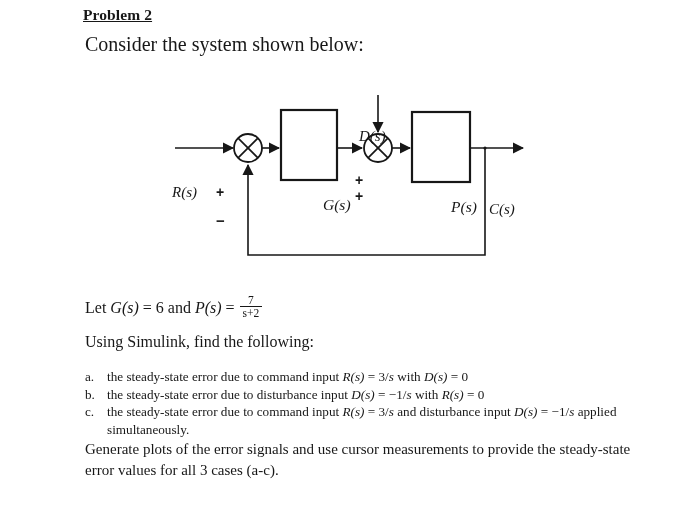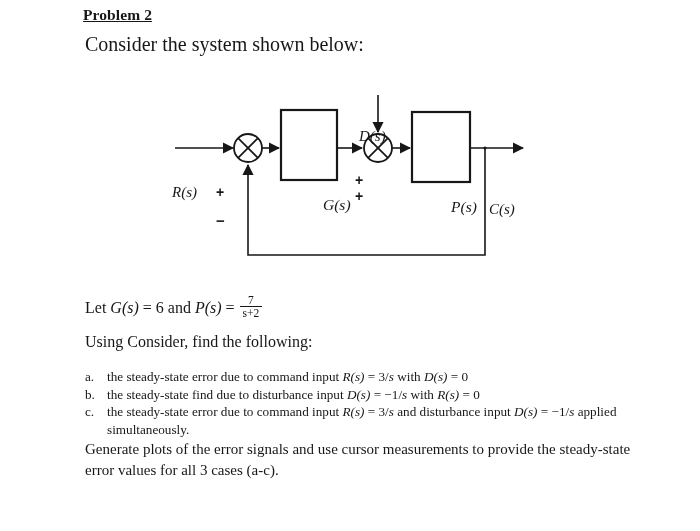--- a/index.html
+++ b/index.html
@@ -207,30 +207,30 @@
 
     <div class="sign sign-plus-d1">+</div>
 
     <div class="sign sign-plus-d2">+</div>
   </div>
 
   <div class="let-line">
     <span>Let </span><span class="it">G</span><span class="it">(s)</span><span> = 6 and </span><span class="it">P</span><span class="it">(s)</span><span> = </span><span class="frac"><span class="num">7</span><span class="den">s+2</span></span>
   </div>
 
-  <div class="simulink-line">Using Consider, find the following:</div>
+  <div class="simulink-line">Using Simulink, find the following:</div>
 
   <div class="req-list">
     <div class="req-item">
       <span class="marker">a.</span>
       <span class="rich"><span>the steady-state error due to command input </span><span class="it">R</span><span class="it">(s)</span><span> = 3/</span><span class="it">s</span><span> with </span><span class="it">D</span><span class="it">(s)</span><span> = 0</span></span>
     </div>
     <div class="req-item">
       <span class="marker">b.</span>
-      <span class="rich"><span>the steady-state find due to disturbance input </span><span class="it">D</span><span class="it">(s)</span><span> = −1/</span><span class="it">s</span><span> with </span><span class="it">R</span><span class="it">(s)</span><span> = 0</span></span>
+      <span class="rich"><span>the steady-state error due to disturbance input </span><span class="it">D</span><span class="it">(s)</span><span> = −1/</span><span class="it">s</span><span> with </span><span class="it">R</span><span class="it">(s)</span><span> = 0</span></span>
     </div>
     <div class="req-item">
       <span class="marker">c.</span>
       <span class="rich"><span>the steady-state error due to command input </span><span class="it">R</span><span class="it">(s)</span><span> = 3/</span><span class="it">s</span><span> and disturbance input </span><span class="it">D</span><span class="it">(s)</span><span> = −1/</span><span class="it">s</span><span> applied simultaneously.</span></span>
     </div>
   </div>
 
   <div class="closing-para">Generate plots of the error signals and use cursor measurements to provide the steady-state error values for all 3 cases (a-c).</div>
 
 </div>

